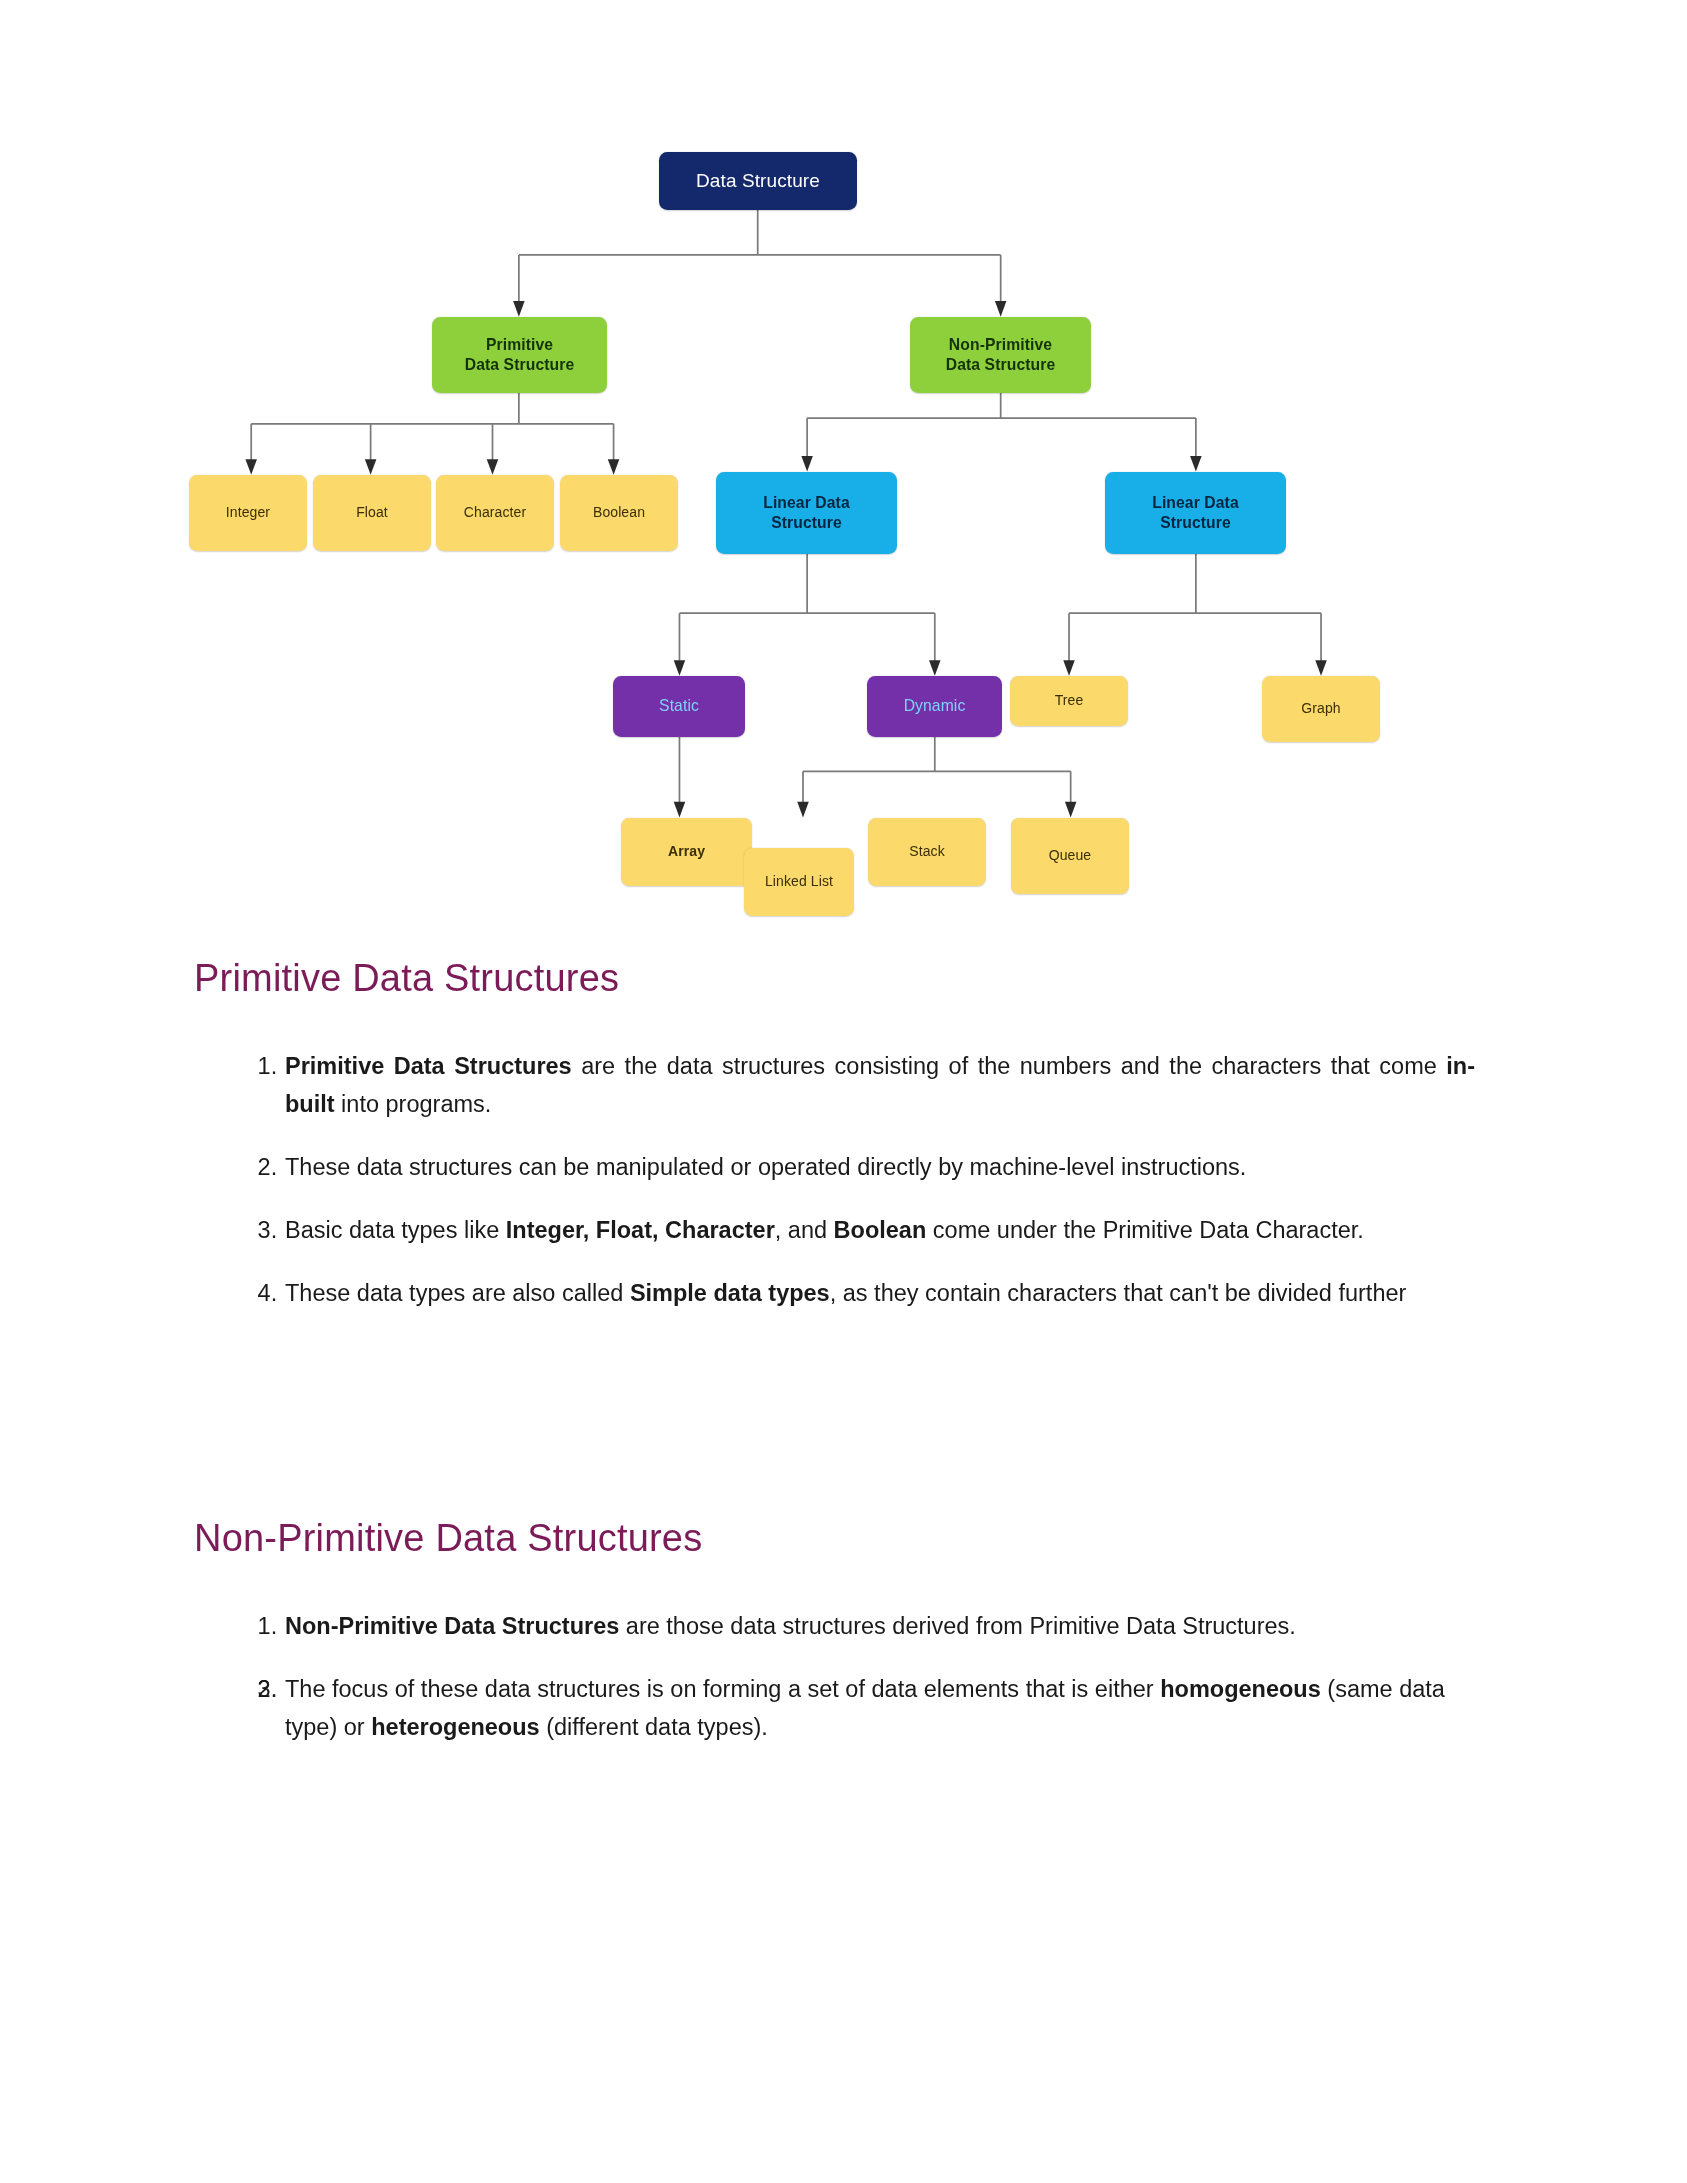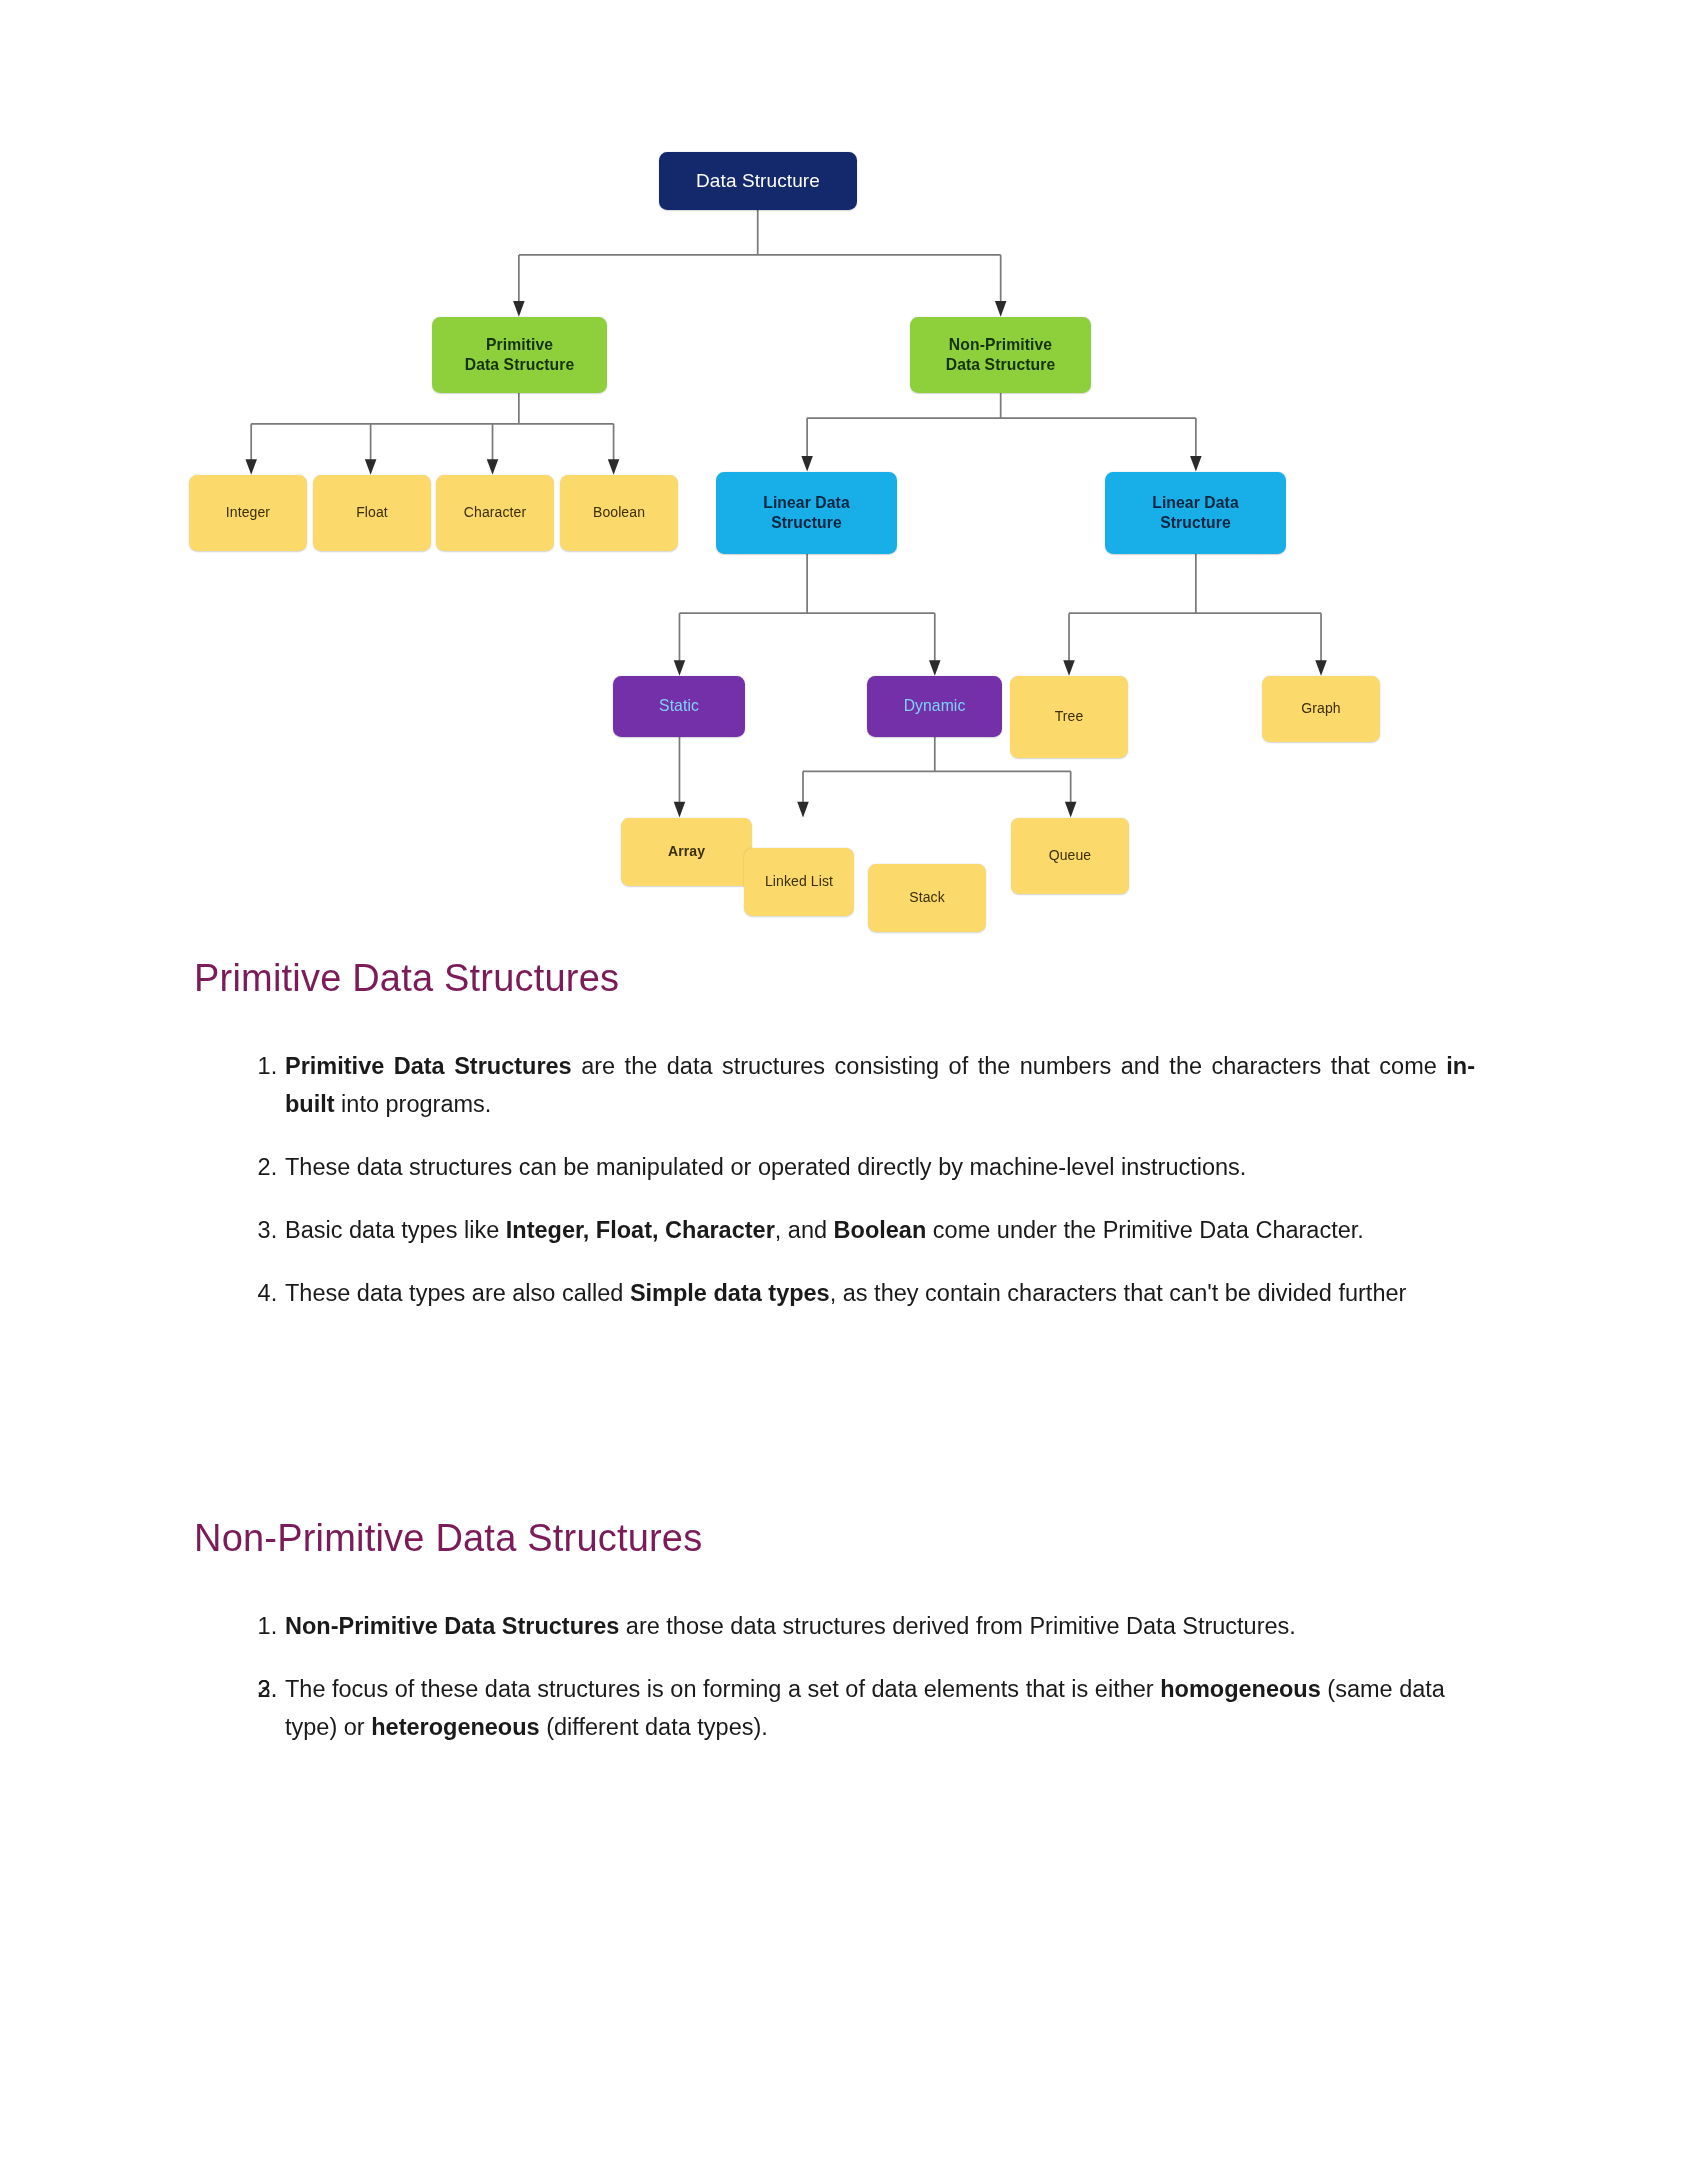--- a/index.html
+++ b/index.html
@@ -163,34 +163,34 @@
       </span>
     </div>
 
     <div class="node n-purple" style="left:465px;top:524px;width:132px;height:61px;">
       <span class="lbl">Static</span>
     </div>
     <div class="node n-purple" style="left:719px;top:524px;width:135px;height:61px;">
       <span class="lbl">Dynamic</span>
     </div>
 
-    <div class="node n-yellow" style="left:862px;top:524px;width:118px;height:82px;">
+    <div class="node n-yellow" style="left:862px;top:524px;width:118px;height:50px;">
       <span class="lbl">Tree</span>
     </div>
     <div class="node n-yellow" style="left:1114px;top:524px;width:118px;height:66px;">
       <span class="lbl">Graph</span>
     </div>
 
     <div class="node n-yellow" style="left:473px;top:666px;width:131px;height:68px;font-weight:bold;">
       <span class="lbl">Array</span>
     </div>
     <div class="node n-yellow" style="left:596px;top:696px;width:110px;height:68px;">
       <span class="lbl">Linked List</span>
     </div>
-    <div class="node n-yellow" style="left:720px;top:666px;width:118px;height:68px;margin-top:46px;">
+    <div class="node n-yellow" style="left:720px;top:666px;width:118px;height:68px;">
       <span class="lbl">Stack</span>
     </div>
     <div class="node n-yellow" style="left:863px;top:666px;width:118px;height:76px;border-radius:8px;">
       <span class="lbl">Queue</span>
     </div>
   </div>
 
   <div class="doc">
     <h2 class="heading h1-pos">Primitive Data Structures</h2>
     <ol class="items first" id="list-primitive">

